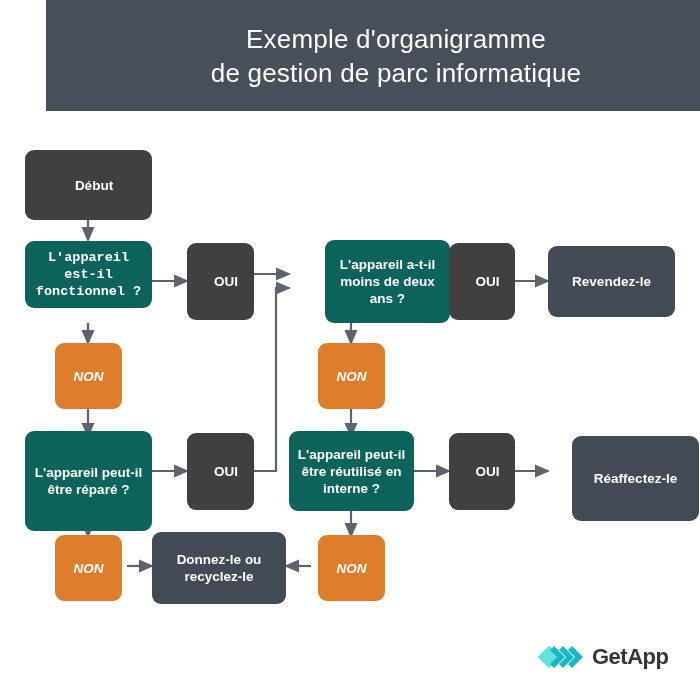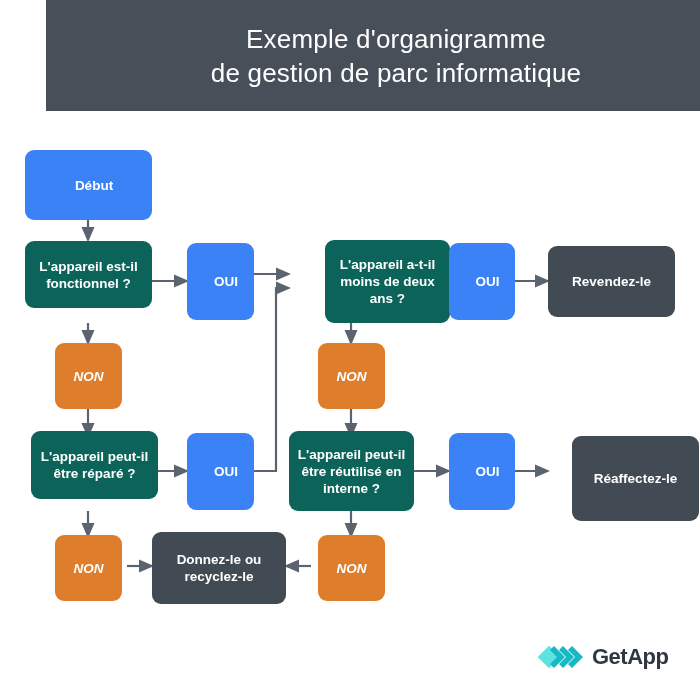--- a/index.html
+++ b/index.html
@@ -66,21 +66,21 @@
     align-items: center;
     justify-content: center;
     text-align: center;
     color: #ffffff;
     font-weight: bold;
     font-size: 13.5px;
     line-height: 17px;
     padding: 4px 6px;
     z-index: 2;
   }
-  .node.teal-light { background: #3b82f6; padding-left: 17px; }
+  .node.teal-light { background: #404040; padding-left: 17px; }
   .node.teal-dark  { background: #0B6359; }
   .node.orange     { background: #DE7D2B; font-style: italic; }
   .node.slate      { background: #424A54; }
   .node .label { display: block; }
 
   
   #logo {
     position: absolute;
     left: 534px;
     top: 638px;
@@ -157,21 +157,21 @@
         <path d="M311,455 L286,455"></path>
 
         <path d="M254,360 L276,360 L276,177 L289,177"></path>
       </g>
     </svg>
 
     <div class="node teal-light" style="left:25px; top:39px; width:127px; height:70px;">
       <span class="label">Début</span>
     </div>
 
-    <div class="node teal-dark" style="left:25px; top:130px; width:127px; height:67px;">
+    <div class="node teal-dark" style="left:25px; top:130px; width:127px; height:67px;font-family:Liberation Mono, monospace;">
       <span class="label">L'appareil est-il fonctionnel ?</span>
     </div>
 
     <div class="node teal-light" style="left:187px; top:132px; width:67px; height:77px;">
       <span class="label">OUI</span>
     </div>
 
     <div class="node teal-dark" style="left:289px; top:129px; width:125px; height:83px;margin-left:36px;">
       <span class="label">L'appareil a-t-il moins de deux ans ?</span>
     </div>
@@ -185,21 +185,21 @@
     </div>
 
     <div class="node orange" style="left:55px; top:232px; width:67px; height:66px;">
       <span class="label">NON</span>
     </div>
 
     <div class="node orange" style="left:318px; top:232px; width:67px; height:66px;">
       <span class="label">NON</span>
     </div>
 
-    <div class="node teal-dark" style="left:25px; top:320px; width:127px; height:68px;margin-left:6px;">
+    <div class="node teal-dark" style="left:25px; top:320px; width:127px; height:100px;">
       <span class="label">L'appareil peut-il être réparé ?</span>
     </div>
 
     <div class="node teal-light" style="left:187px; top:322px; width:67px; height:77px;">
       <span class="label">OUI</span>
     </div>
 
     <div class="node teal-dark" style="left:289px; top:320px; width:125px; height:80px;">
       <span class="label">L'appareil peut-il être réutilisé en interne ?</span>
     </div>

